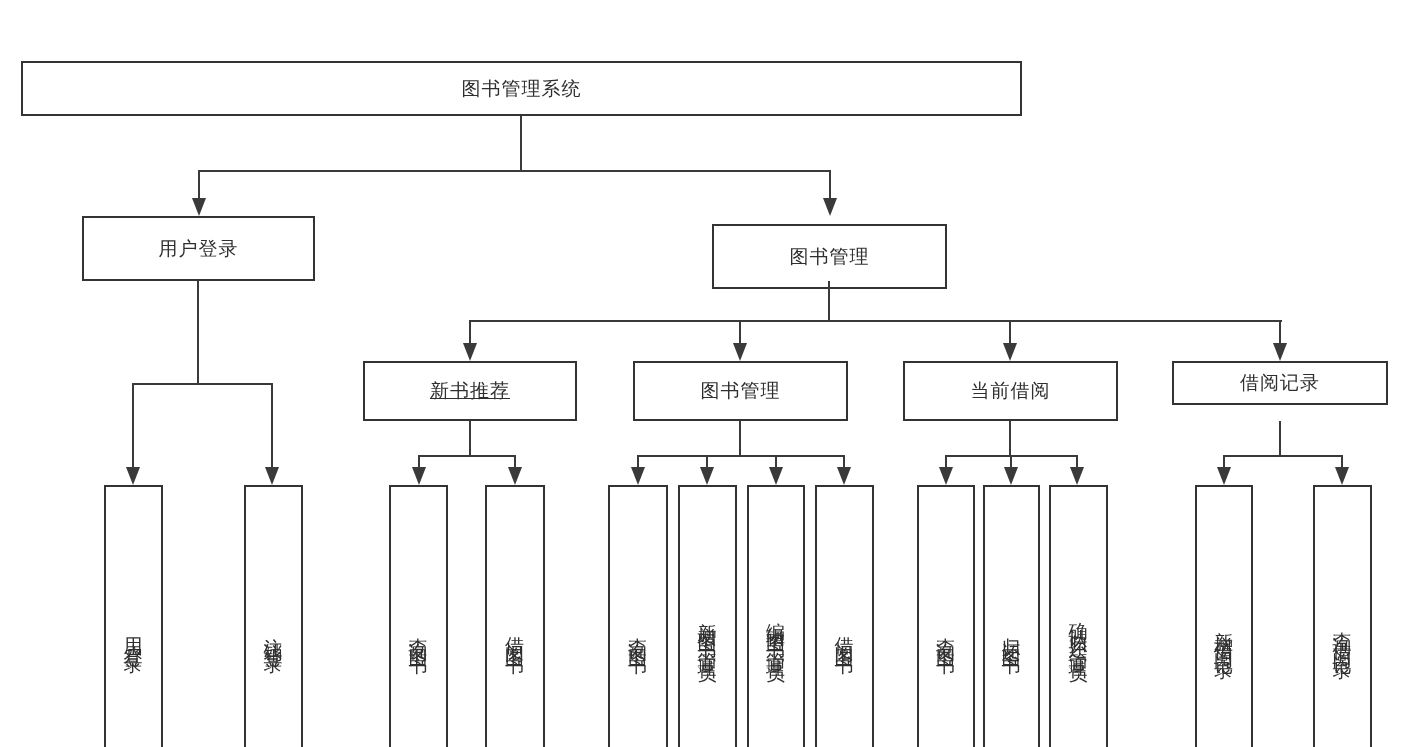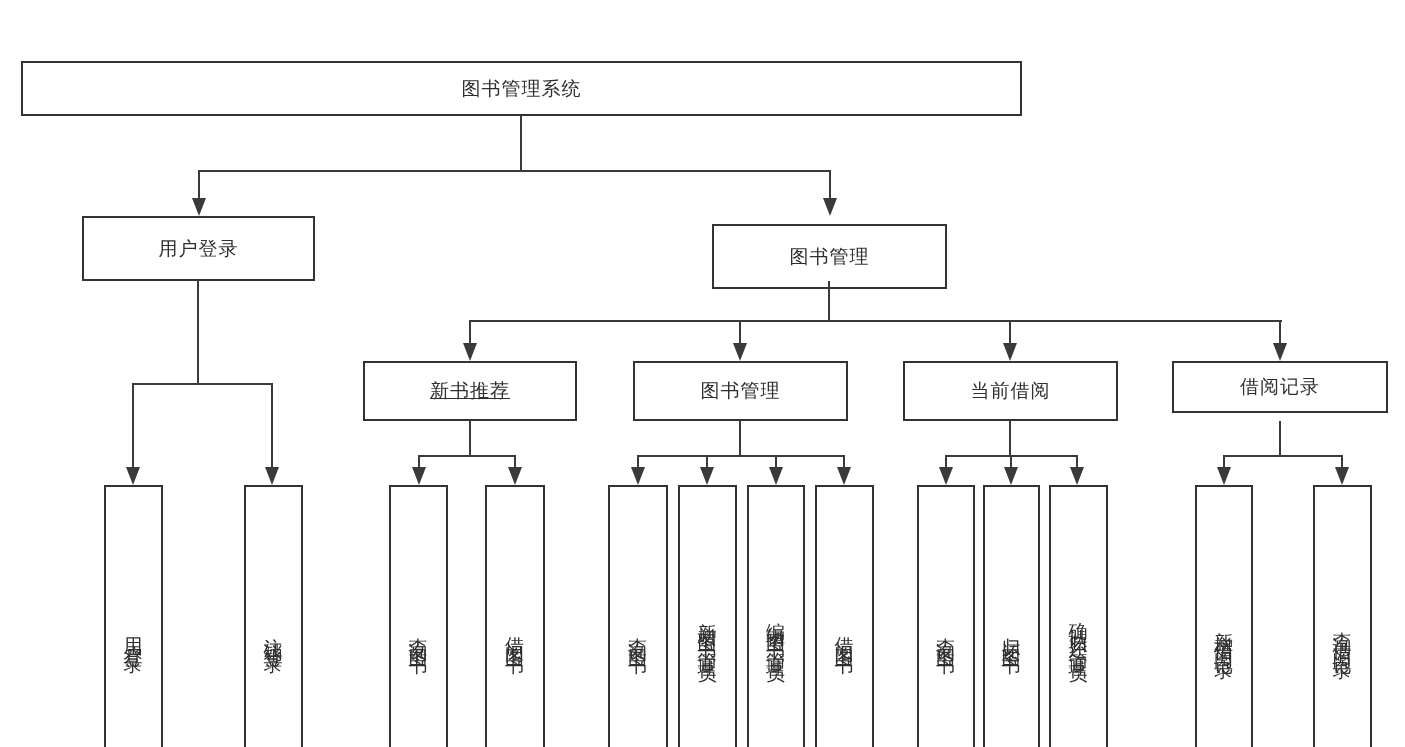--- a/index.html
+++ b/index.html
@@ -40,21 +40,21 @@
     position:absolute;right:2px;top:715px;
     color:var(--watermark);font-size:19px;letter-spacing:0.5px;white-space:nowrap;
   }
   
   .n-root{left:21px;top:13px;width:1001px;height:55px;}
   .n-l2a{left:82px;top:168px;width:233px;height:65px;}
   .n-l2b{left:712px;top:176px;width:235px;height:65px;}
   .n-l3a{left:363px;top:313px;width:214px;height:60px;text-decoration:underline;}
   .n-l3b{left:633px;top:313px;width:215px;height:60px;}
   .n-l3c{left:903px;top:313px;width:215px;height:60px;}
-  .n-l3d{left:1172px;top:313px;width:216px;height:52px;}
+  .n-l3d{left:1172px;top:313px;width:216px;height:44px;}
   .n-a1{left:104px;top:437px;width:59px;height:297px;}
   .n-a2{left:244px;top:437px;width:59px;height:297px;}
   .n-b1{left:389px;top:437px;width:59px;height:297px;}
   .n-b2{left:485px;top:437px;width:60px;height:297px;}
   .n-c1{left:608px;top:437px;width:60px;height:297px;}
   .n-c2{left:678px;top:437px;width:59px;height:297px;}
   .n-c3{left:747px;top:437px;width:58px;height:297px;}
   .n-c4{left:815px;top:437px;width:59px;height:297px;}
   .n-d1{left:917px;top:437px;width:58px;height:297px;}
   .n-d2{left:983px;top:437px;width:57px;height:297px;}

